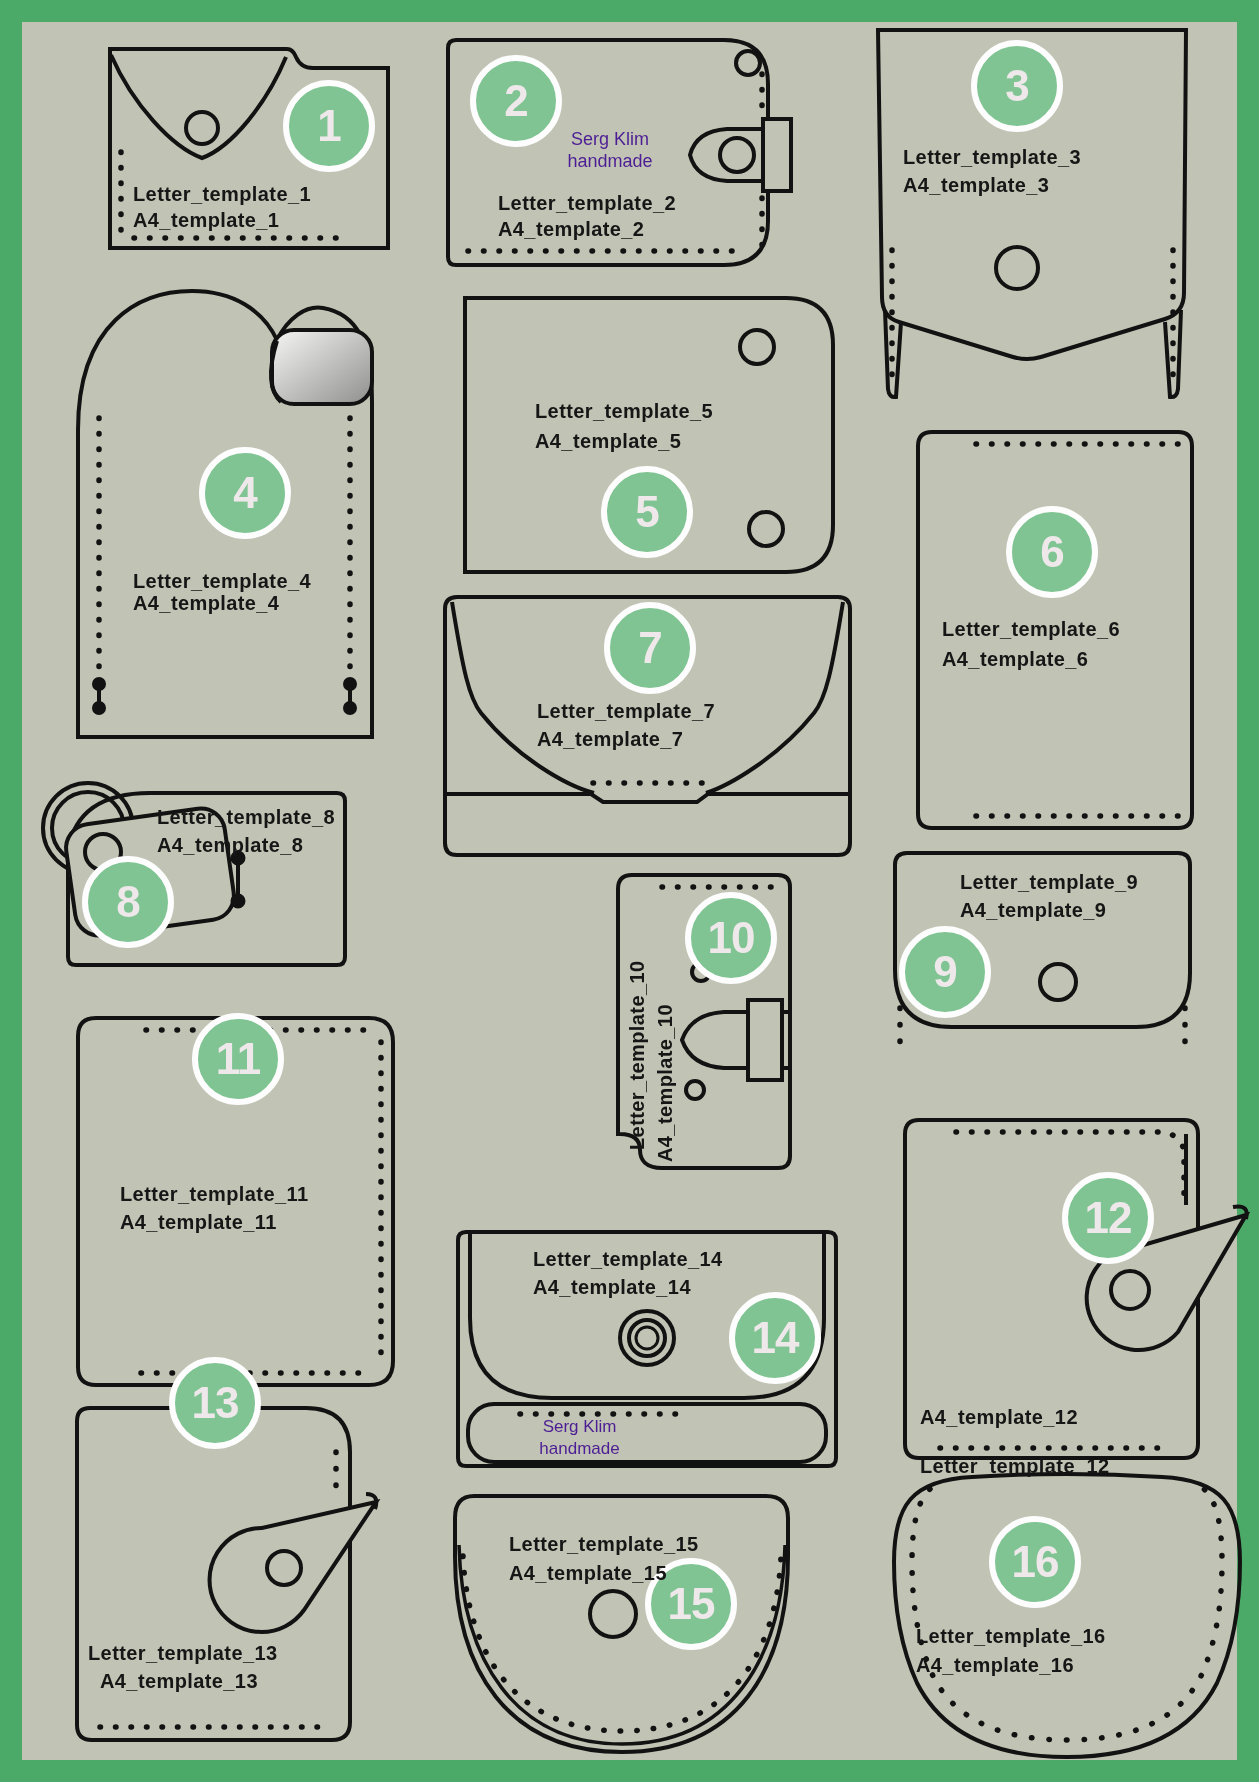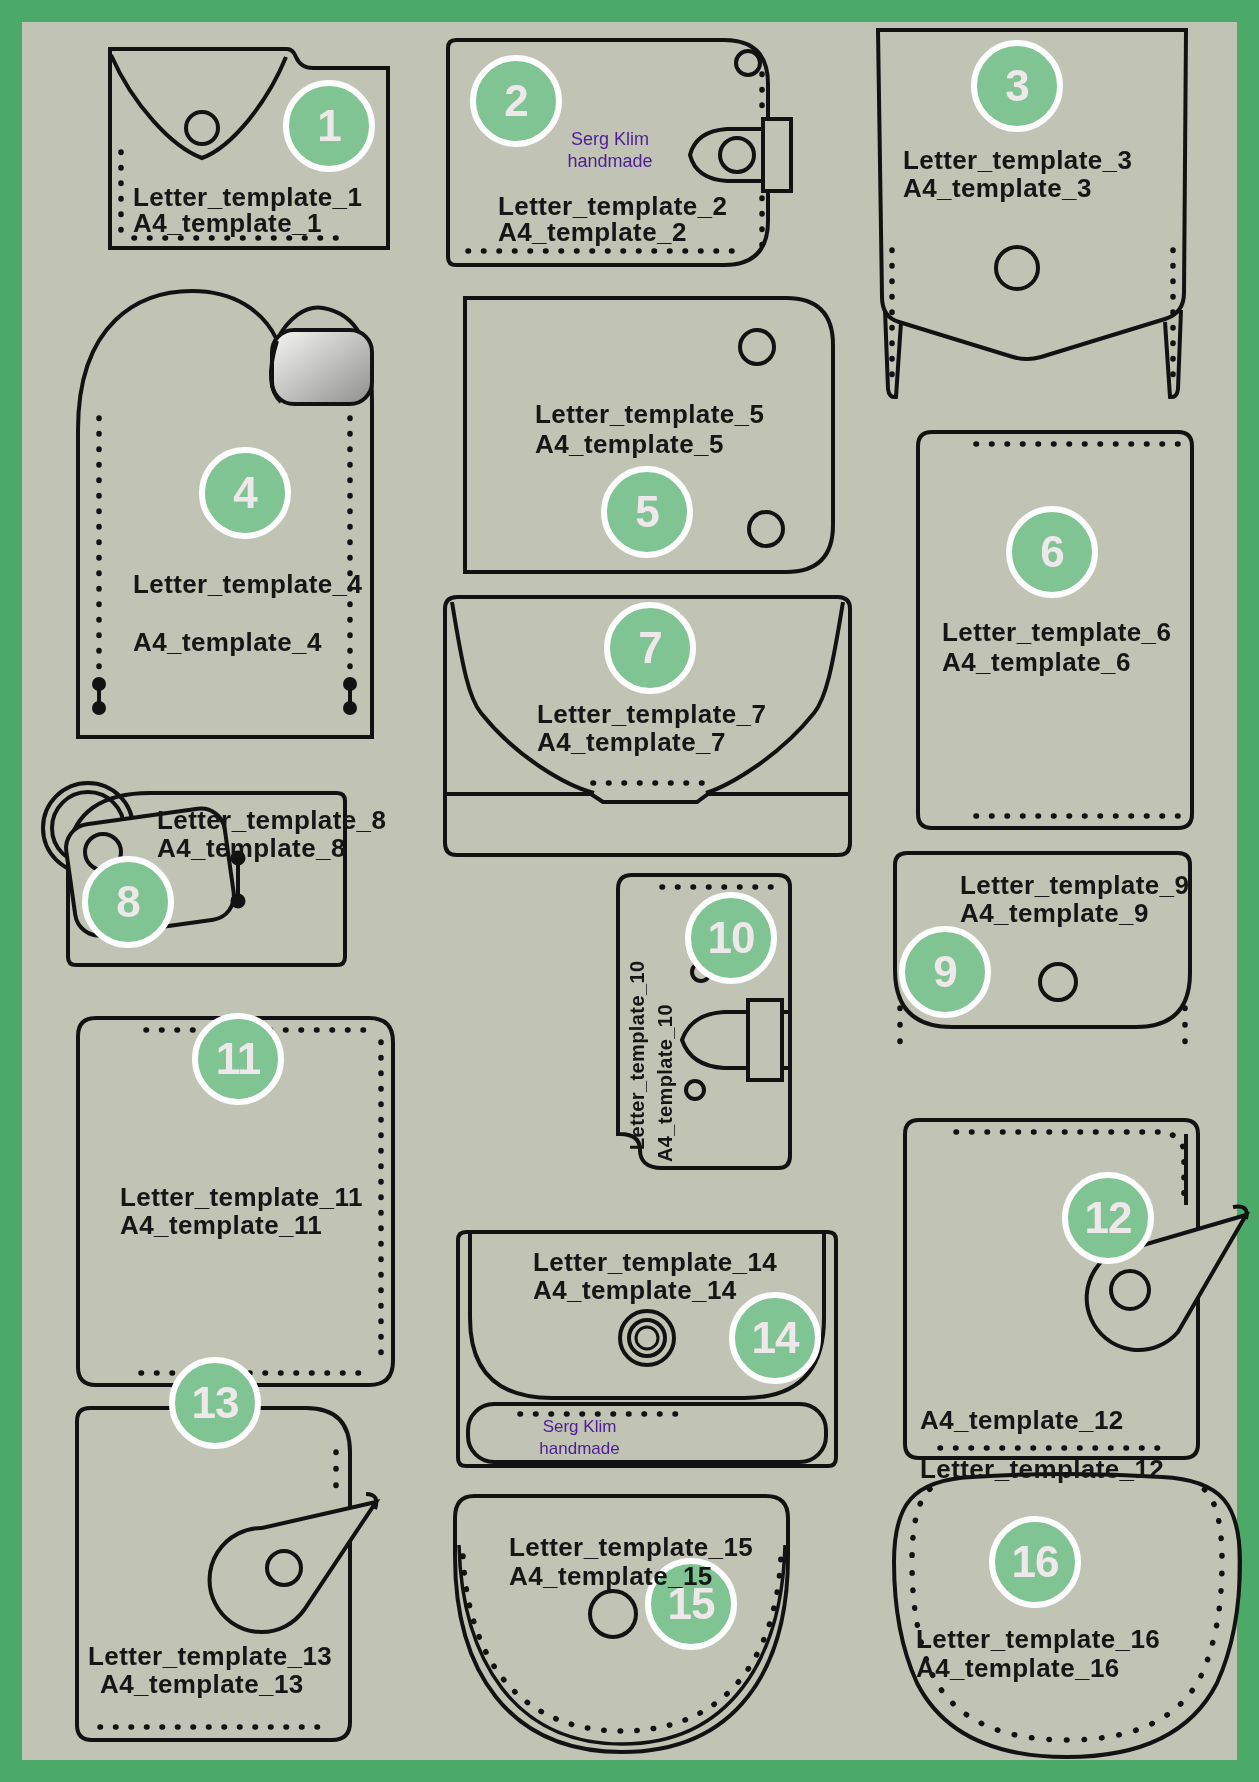--- a/index.html
+++ b/index.html
@@ -14,21 +14,21 @@
     background:#c1c4b4;
   }
   svg.outlines{position:absolute;left:0;top:0;}
   .badge{
     position:absolute;width:92px;height:92px;box-sizing:border-box;
     background:#7fc492;border:6px solid #fdfdfd;border-radius:50%;
     display:flex;align-items:center;justify-content:center;
     color:#efe8ea;font-size:44px;font-weight:bold;letter-spacing:-1px;
   }
   .lbl{
-    position:absolute;font-size:26px;font-weight:bold;color:#161616;
+    position:absolute;font-size:20px;font-weight:bold;color:#161616;
     letter-spacing:0.4px;white-space:nowrap;line-height:1.1;
   }
   .vlbl{
     position:absolute;font-size:20px;font-weight:bold;color:#161616;
     letter-spacing:0.4px;white-space:nowrap;line-height:1.1;
     transform:rotate(-90deg);transform-origin:0 0;
   }
   .note{
     position:absolute;font-size:18px;color:#4c1d95;text-align:center;
     line-height:22px;white-space:nowrap;
@@ -235,21 +235,21 @@
       <span>16</span>
     </div>
 
   <div class="lbl" style="left:133px;top:183px">Letter_template_1</div>
   <div class="lbl" style="left:133px;top:209px">A4_template_1</div>
   <div class="lbl" style="left:498px;top:192px">Letter_template_2</div>
   <div class="lbl" style="left:498px;top:218px">A4_template_2</div>
   <div class="lbl" style="left:903px;top:146px">Letter_template_3</div>
   <div class="lbl" style="left:903px;top:174px">A4_template_3</div>
   <div class="lbl" style="left:133px;top:570px">Letter_template_4</div>
-  <div class="lbl" style="left:133px;top:628px">A4_template_4</div>
+  <div class="lbl" style="left:133px;top:592px">A4_template_4</div>
   <div class="lbl" style="left:535px;top:400px">Letter_template_5</div>
   <div class="lbl" style="left:535px;top:430px">A4_template_5</div>
   <div class="lbl" style="left:942px;top:618px">Letter_template_6</div>
   <div class="lbl" style="left:942px;top:648px">A4_template_6</div>
   <div class="lbl" style="left:537px;top:700px">Letter_template_7</div>
   <div class="lbl" style="left:537px;top:728px">A4_template_7</div>
   <div class="lbl" style="left:157px;top:806px">Letter_template_8</div>
   <div class="lbl" style="left:157px;top:834px">A4_template_8</div>
   <div class="lbl" style="left:960px;top:871px">Letter_template_9</div>
   <div class="lbl" style="left:960px;top:899px">A4_template_9</div>

